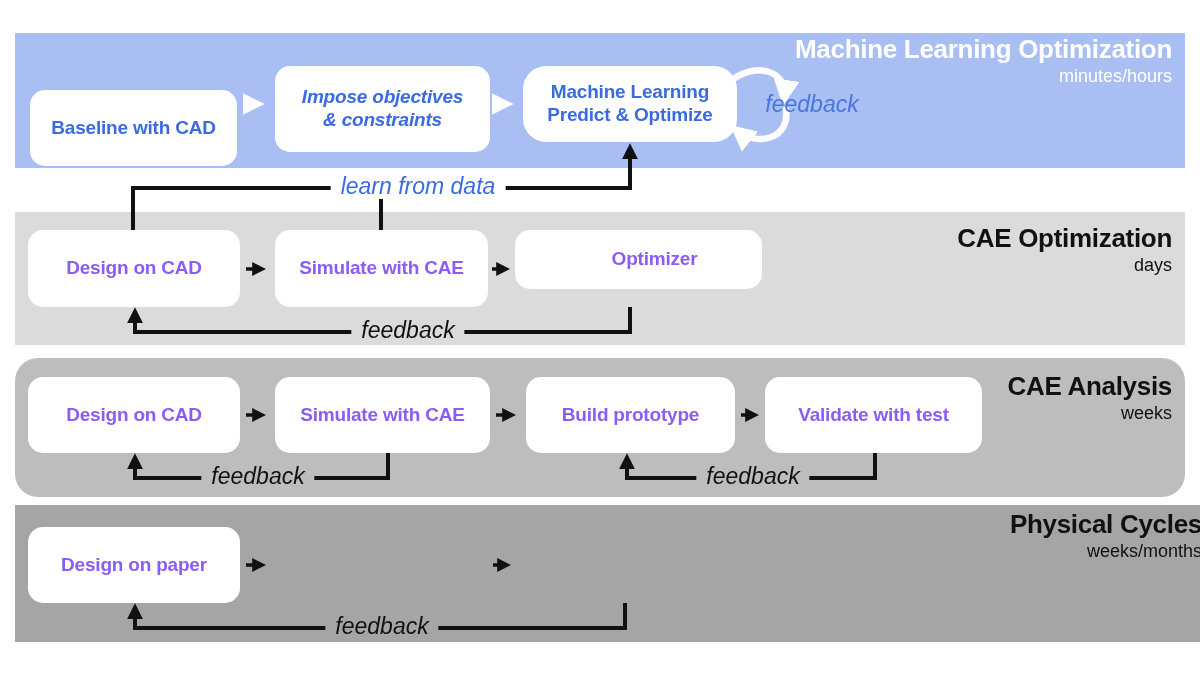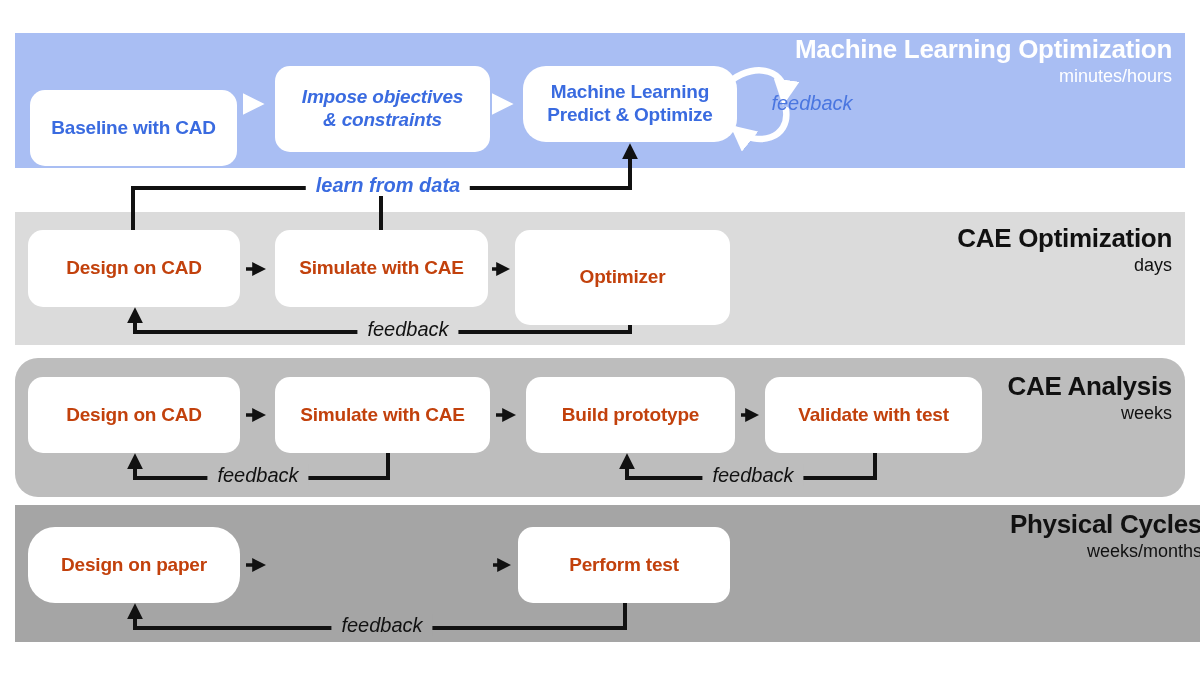--- a/index.html
+++ b/index.html
@@ -18,28 +18,28 @@
   .heading .subtitle{font-size:18px;font-weight:400;color:#111;margin-top:2px;}
   .band-ml .heading .title,.band-ml .heading .subtitle{color:#ffffff;}
   .band-ml .heading{top:2px;}
   .band-cae-opt .heading{top:12px;}
   .band-cae-analysis .heading{top:14px;}
   .band-physical .heading{top:5px;}
 
   .node{
     position:absolute;background:#ffffff;border-radius:15px;
     display:flex;align-items:center;justify-content:center;text-align:center;
-    font-weight:700;font-size:19px;color:#c2410c;line-height:1.2;white-space:pre-line;
+    font-weight:700;font-size:19px;color:#8b5cf6;line-height:1.2;white-space:pre-line;
     letter-spacing:-0.2px;
   }
   .node.blue{color:#3a6be0;}
 
   .flow-label{
     position:absolute;transform:translateX(-50%);
-    font-style:italic;font-size:20px;color:#111;padding:0 10px;line-height:1.1;
+    font-style:italic;font-size:23px;color:#111;padding:0 10px;line-height:1.1;
     white-space:nowrap;
   }
   .flow-label.on-white{background:#ffffff;color:#3a6be0;}
   .flow-label.on-cae-opt{background:#dbdbdb;}
   .flow-label.on-cae-analysis{background:#bdbdbd;}
   .flow-label.on-physical{background:#a5a5a5;}
   .flow-label.ml-feedback{color:#4a76e0;background:transparent;}
 
   svg.overlay{position:absolute;left:0;top:0;pointer-events:none;}
 </style>
@@ -129,30 +129,29 @@
   </svg>
 
   <div class="node blue" style="left:30px;top:66px;width:207px;height:76px;margin-top:24px;">Baseline with CAD</div>
   <div class="node blue" style="left:275px;top:66px;width:215px;height:86px;font-style:italic;">Impose objectives
 &amp; constraints</div>
   <div class="node blue" style="left:523px;top:66px;width:214px;height:76px;border-radius:23px;">Machine Learning
 Predict &amp; Optimize</div>
 
   <div class="node" style="left:28px;top:230px;width:212px;height:77px;">Design on CAD</div>
   <div class="node" style="left:275px;top:230px;width:213px;height:77px;">Simulate with CAE</div>
-  <div class="node" style="left:515px;top:230px;width:215px;height:95px;">Optimizer</div>
+  <div class="node" style="left:515px;top:230px;width:215px;height:59px;padding-left:32px;">Optimizer</div>
 
   <div class="node" style="left:28px;top:377px;width:212px;height:76px;">Design on CAD</div>
   <div class="node" style="left:275px;top:377px;width:215px;height:76px;">Simulate with CAE</div>
   <div class="node" style="left:526px;top:377px;width:209px;height:76px;">Build prototype</div>
   <div class="node" style="left:765px;top:377px;width:217px;height:76px;">Validate with test</div>
 
-  <div class="node" style="left:28px;top:527px;width:212px;height:76px;border-radius:27px;">Design on paper</div>
-  <div class="node" style="left:518px;top:527px;width:212px;height:76px;">Perform test</div>
+  <div class="node" style="left:28px;top:527px;width:212px;height:76px;">Design on paper</div>
 
   <div class="flow-label ml-feedback" style="left:812px;top:92px;">feedback</div>
-  <div class="flow-label on-white" style="left:388px;top:174px;font-weight:bold;">learn from data</div>
+  <div class="flow-label on-white" style="left:418px;top:174px;">learn from data</div>
   <div class="flow-label on-cae-opt" style="left:408px;top:318px;">feedback</div>
   <div class="flow-label on-cae-analysis" style="left:258px;top:464px;">feedback</div>
   <div class="flow-label on-cae-analysis" style="left:753px;top:464px;">feedback</div>
   <div class="flow-label on-physical" style="left:382px;top:614px;">feedback</div>
 
 </div>
 
 </body></html>

